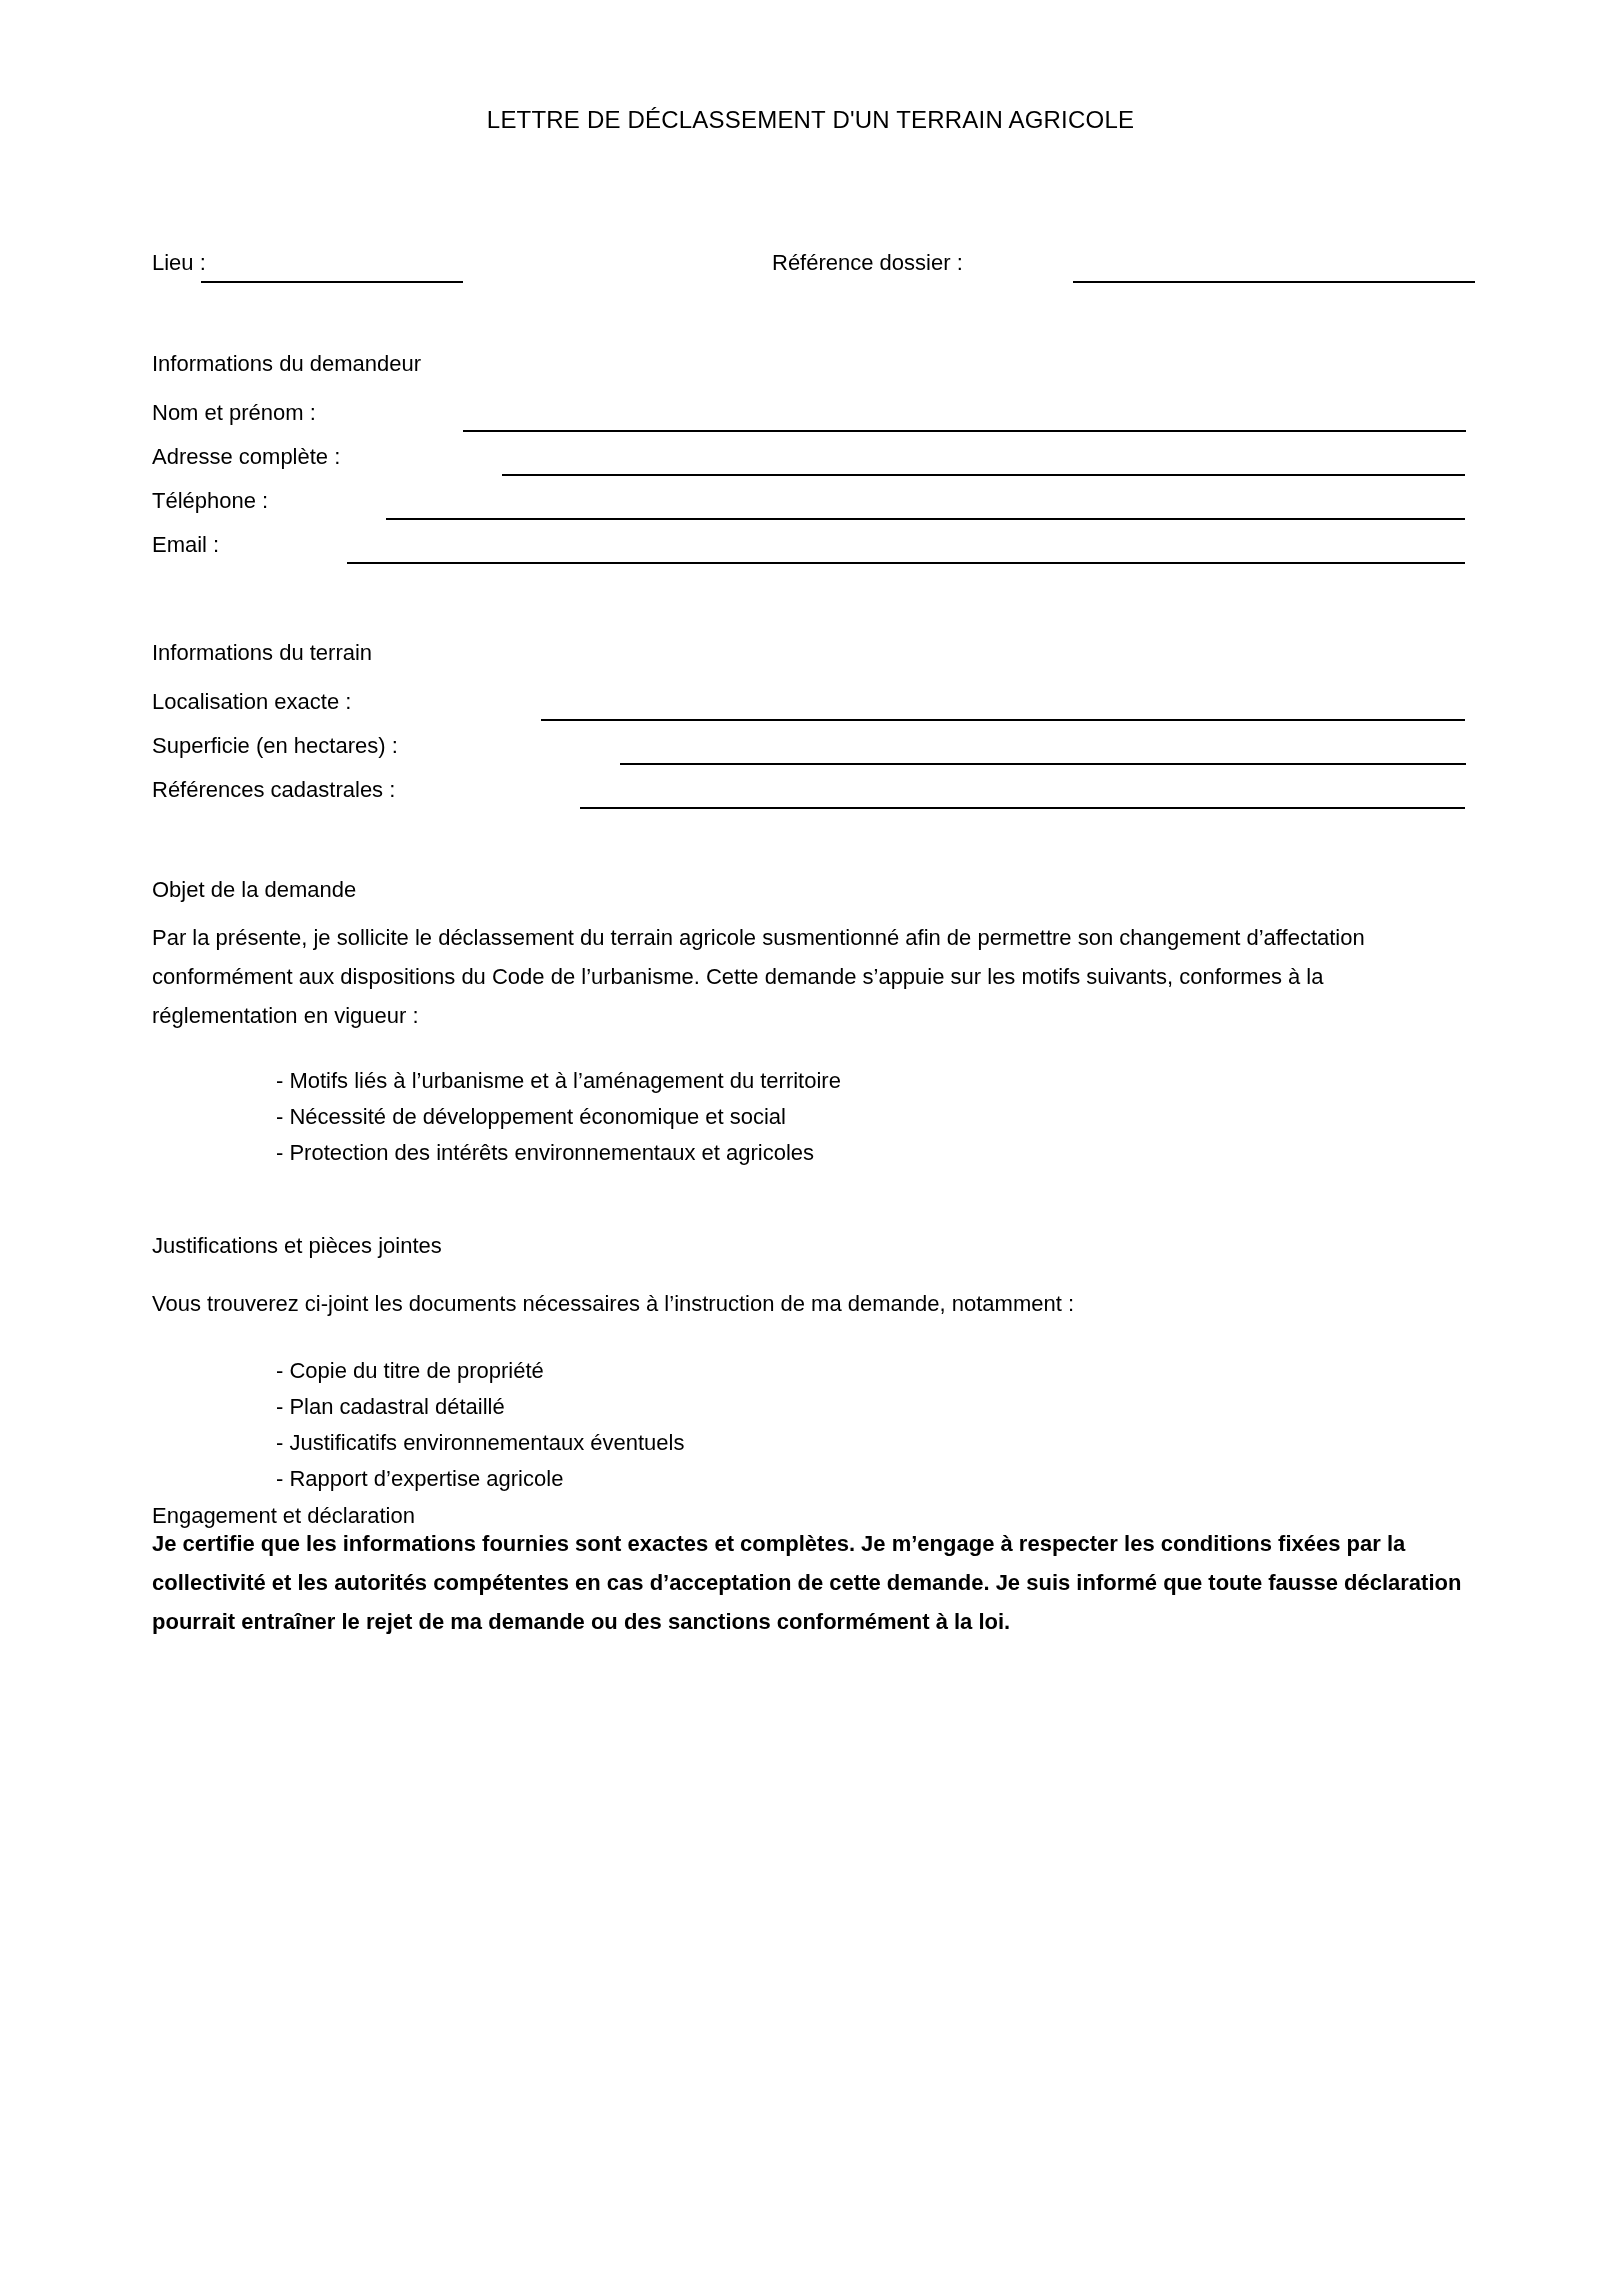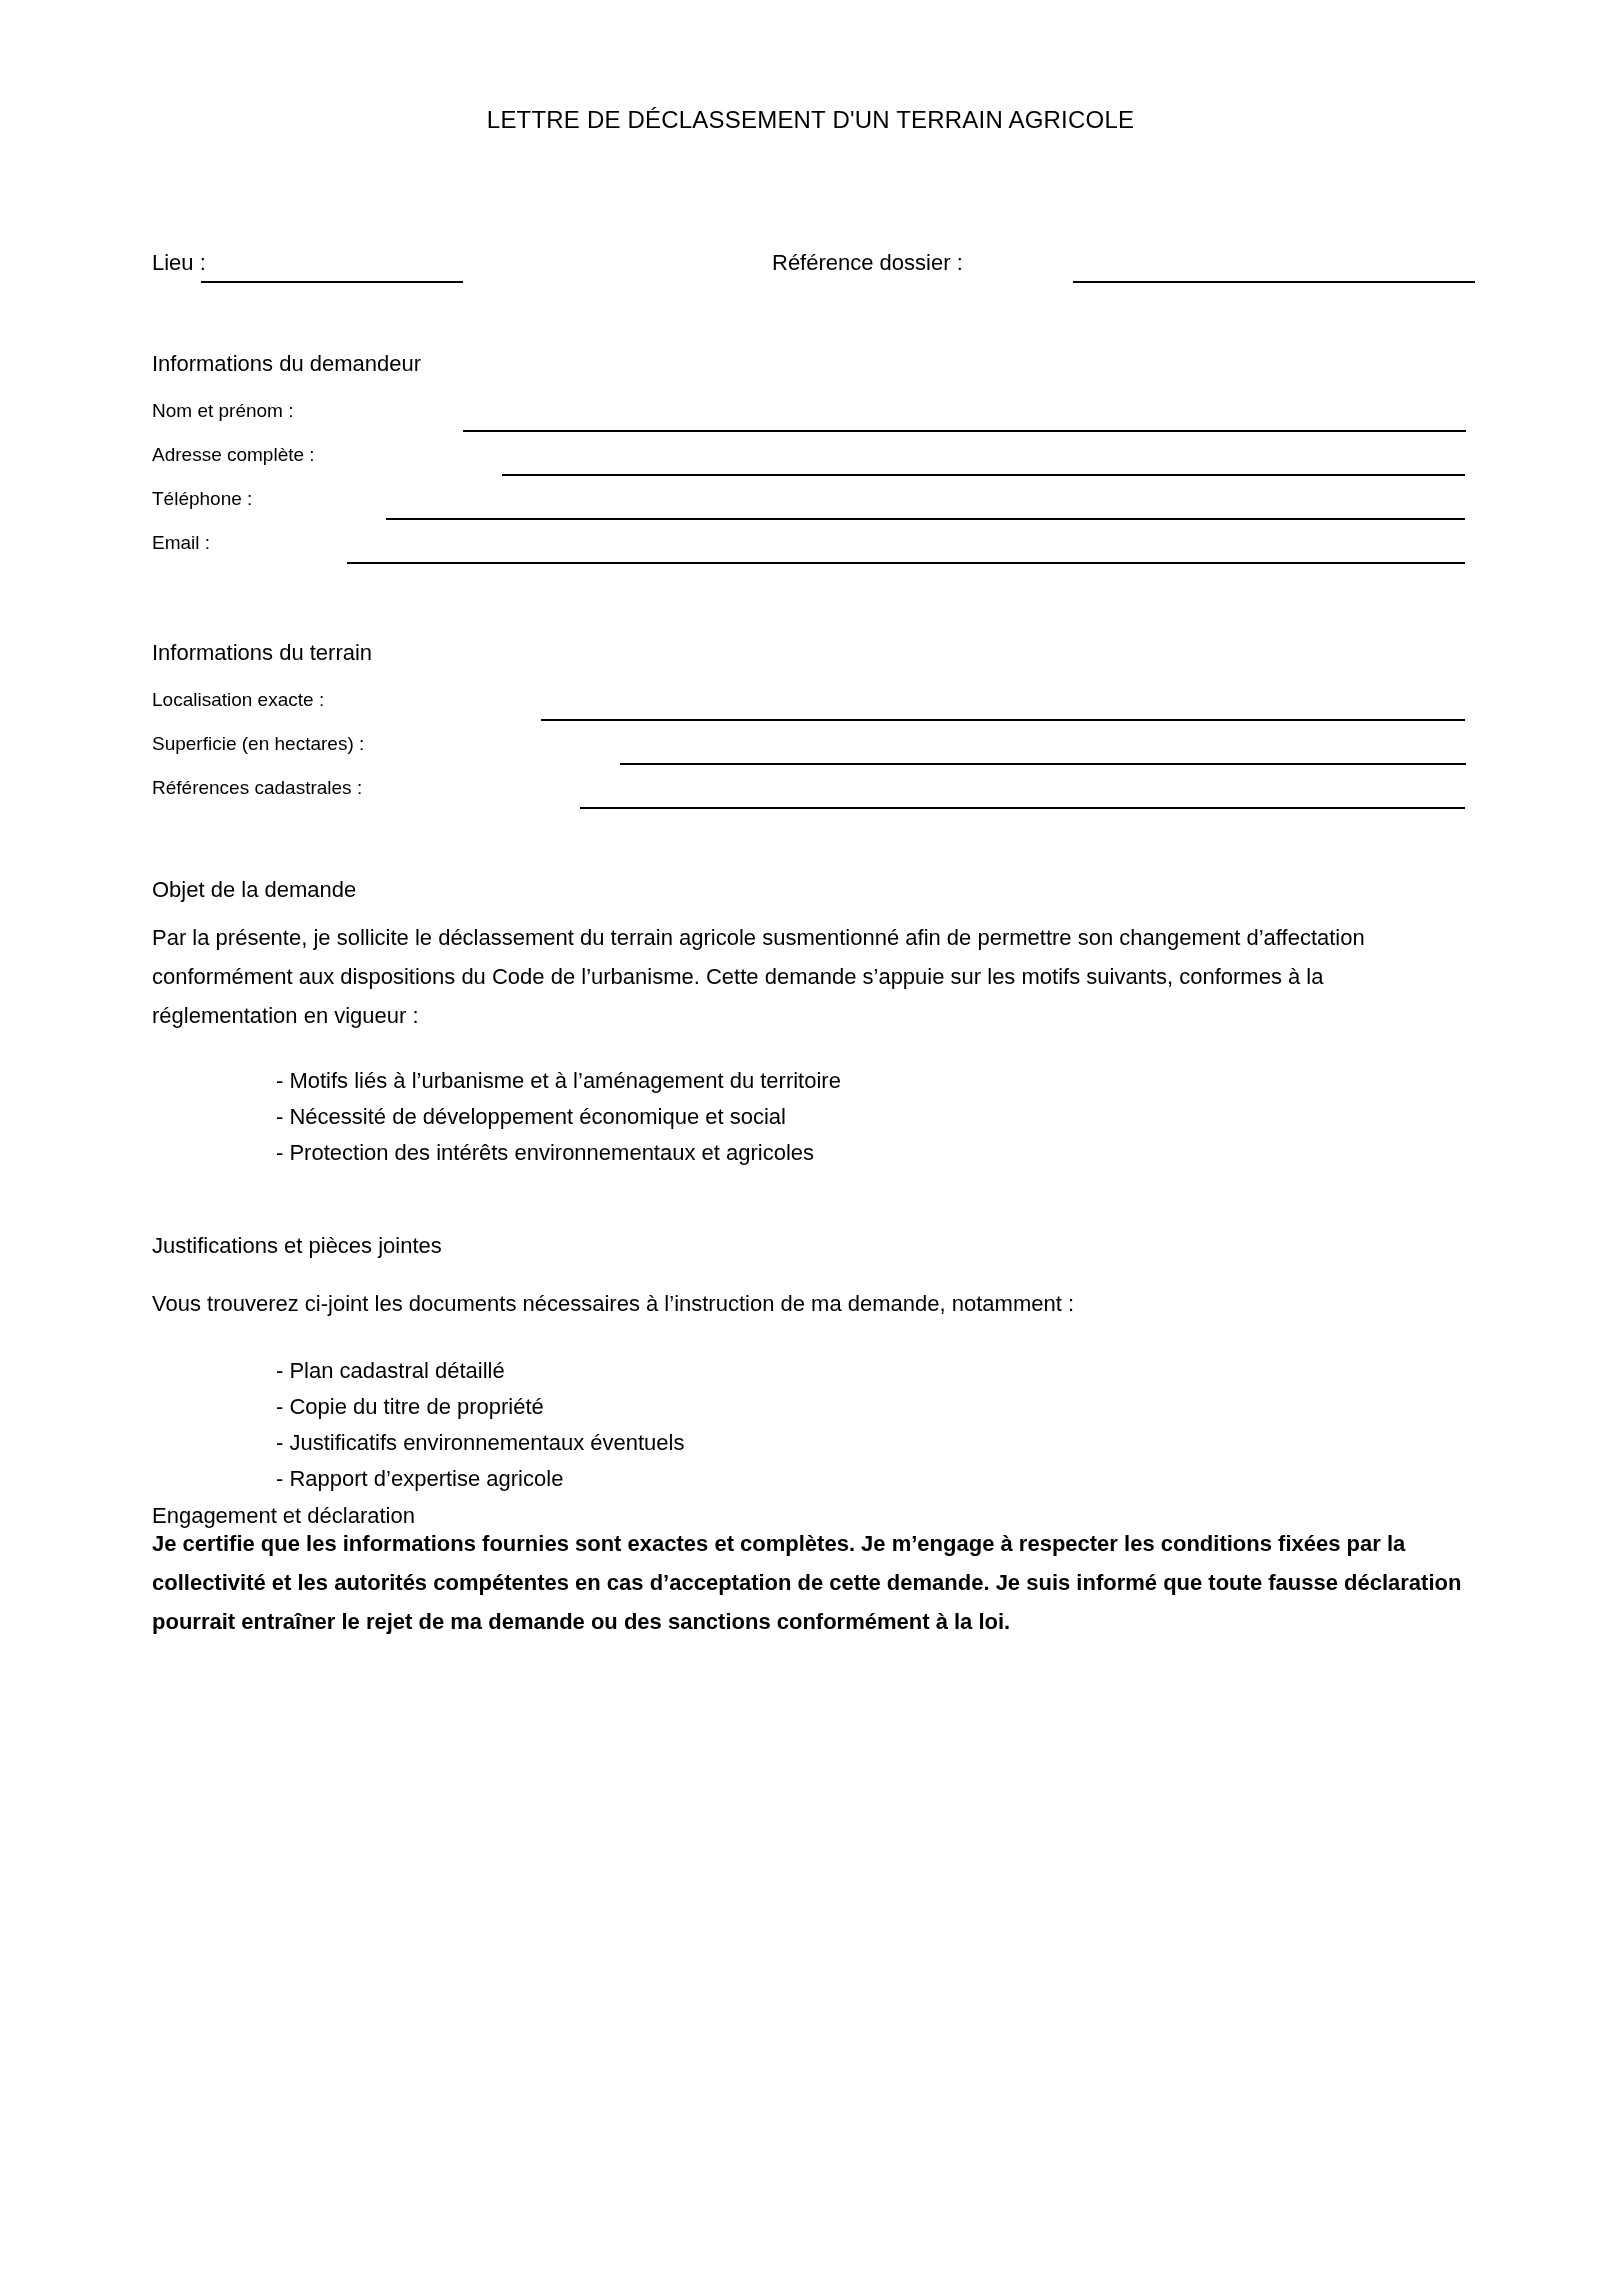--- a/index.html
+++ b/index.html
@@ -81,21 +81,21 @@
   .field-row {
     position: absolute;
     left: 0;
     width: 1313px;
     height: 37px;
   }
   .field-label {
     position: absolute;
     left: 0;
     top: 0;
-    font-size: 19px;
+    font-size: 22px;
     white-space: nowrap;
   }
   .field-rule {
     position: absolute;
     height: 0;
     border-bottom: 2.9px solid #000;
     top: 30px;
   }
 
   
@@ -185,22 +185,22 @@
       <div class="bullet-item">- Motifs liés à l’urbanisme et à l’aménagement du territoire</div>
       <div class="bullet-item">- Nécessité de développement économique et social</div>
       <div class="bullet-item">- Protection des intérêts environnementaux et agricoles</div>
     </div>
 
     <div class="section-head" style="top:1233px;">Justifications et pièces jointes</div>
 
     <div class="para" style="top:1284px;">Vous trouverez ci-joint les documents nécessaires à l’instruction de ma demande, notamment :</div>
 
     <div class="bullets" style="top:1353px;">
+      <div class="bullet-item">- Copie du titre de propriété</div>
       <div class="bullet-item">- Plan cadastral détaillé</div>
-      <div class="bullet-item">- Copie du titre de propriété</div>
       <div class="bullet-item">- Justificatifs environnementaux éventuels</div>
       <div class="bullet-item">- Rapport d’expertise agricole</div>
     </div>
 
     <div class="section-head" style="top:1503px;">Engagement et déclaration</div>
 
     <div class="para" style="top:1524px;font-weight:bold;">Je certifie que les informations fournies sont exactes et complètes. Je m’engage à respecter les conditions fixées par la collectivité et les autorités compétentes en cas d’acceptation de cette demande. Je suis informé que toute fausse déclaration pourrait entraîner le rejet de ma demande ou des sanctions conformément à la loi.</div>
 
   </div>
 </div>

